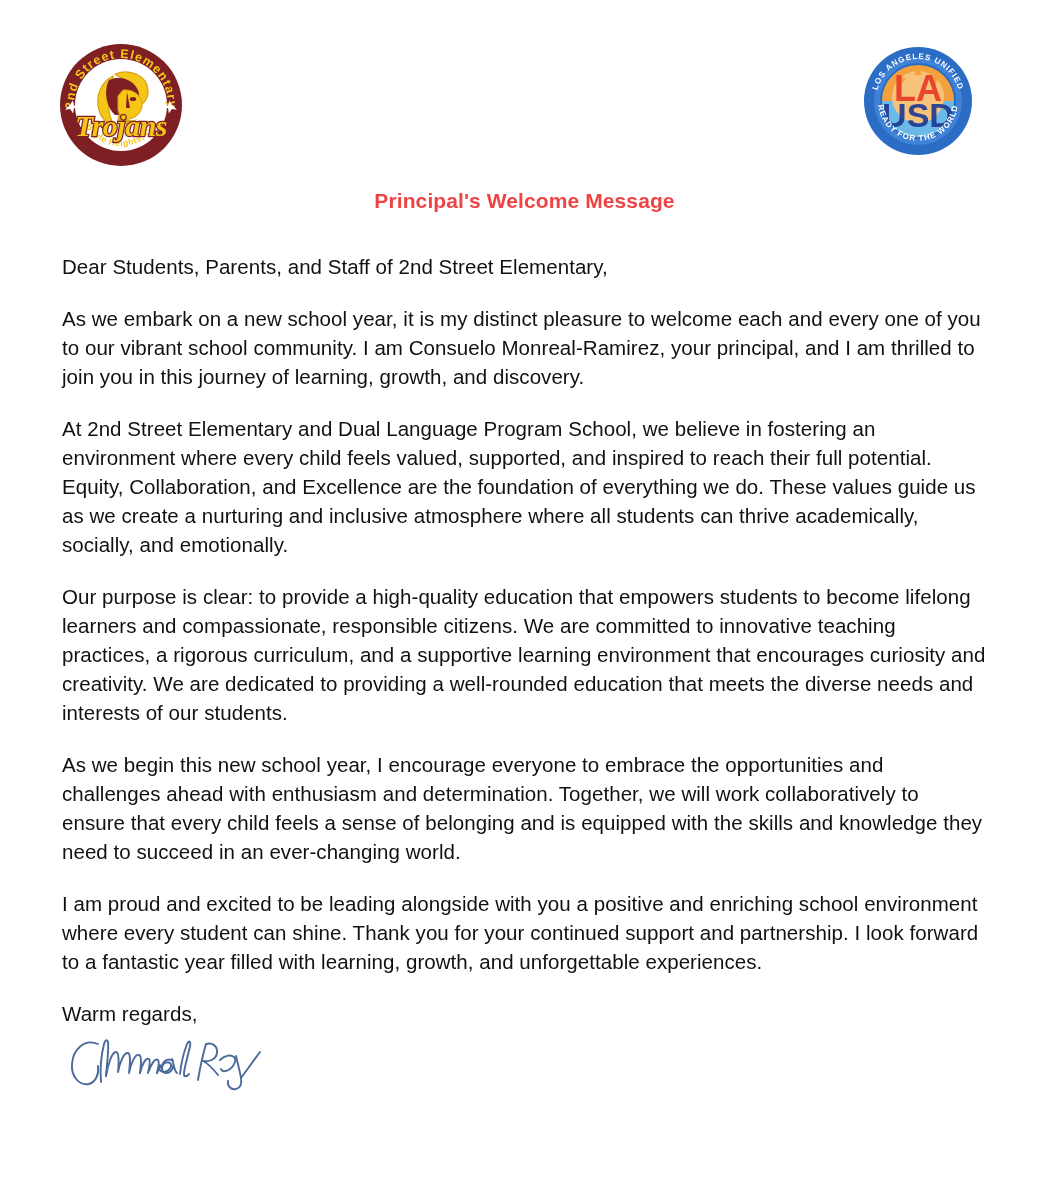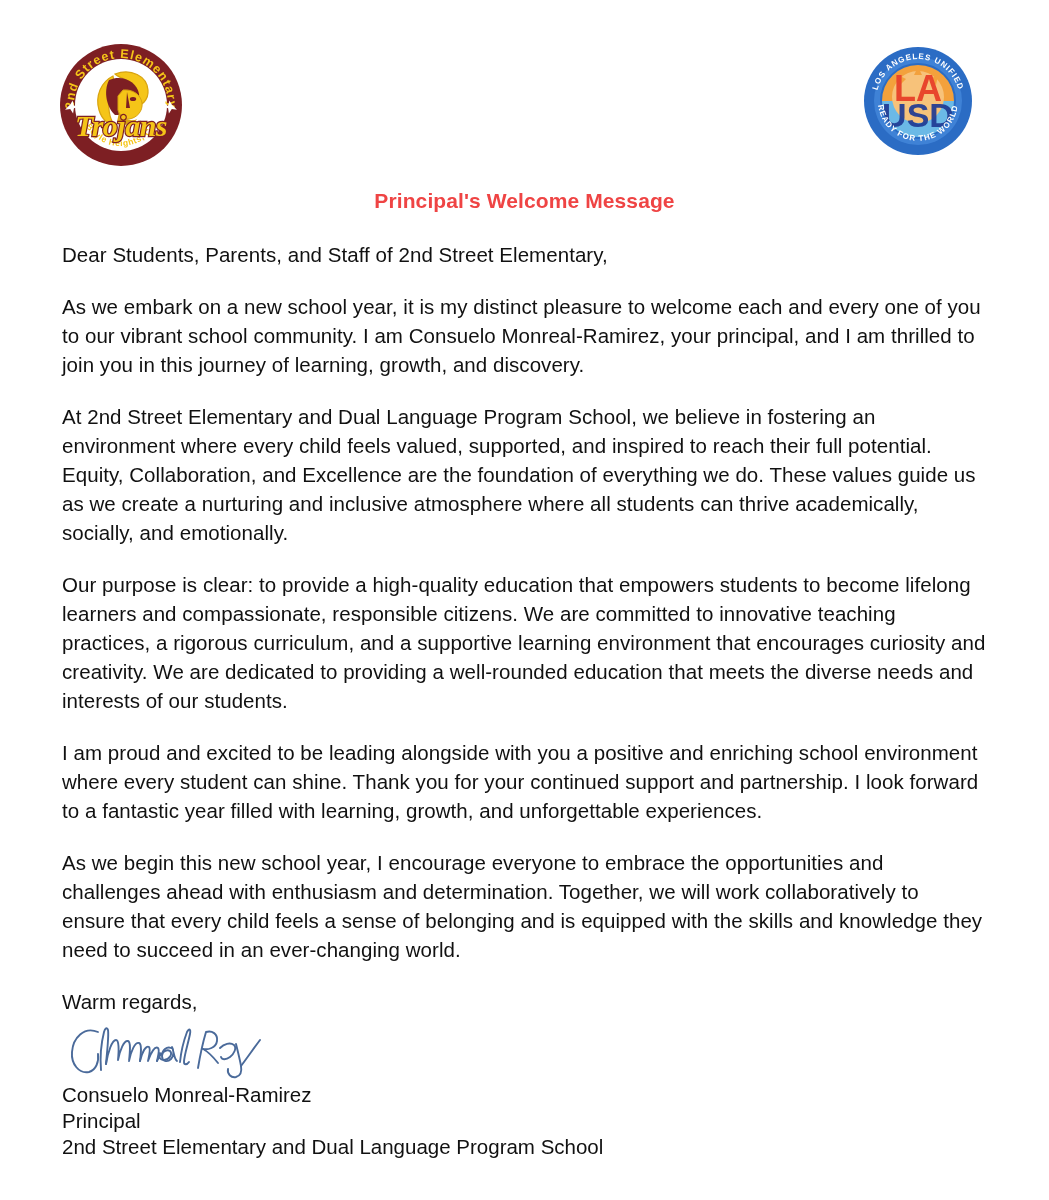--- a/index.html
+++ b/index.html
@@ -103,21 +103,21 @@
 
   .salutation,
   .para,
   .closing {
     font-size: 20.5px;
     line-height: 29px;
     color: #111111;
     letter-spacing: 0.05px;
   }
 
-  .salutation { margin: 4px 0 23px 0; }
+  .salutation { margin: 16px 0 23px 0; }
   .para { margin: 2px 0 23px 0; }
   .closing { margin: 0 0 0 0; }
 
   
   .signature-block {
     margin-top: 2px;
   }
   .signature-img {
     display: block;
     margin-left: 6px;
@@ -232,22 +232,22 @@
 
   <div class="doc-title">Principal's Welcome Message</div>
 
   <div class="letter">
 
     <p class="salutation">Dear Students, Parents, and Staff of 2nd Street Elementary,</p>
 
     <p class="para">As we embark on a new school year, it is my distinct pleasure to welcome each and every one of you to our vibrant school community. I am Consuelo Monreal-Ramirez, your principal, and I am thrilled to join you in this journey of learning, growth, and discovery.</p>
     <p class="para">At 2nd Street Elementary and Dual Language Program School, we believe in fostering an environment where every child feels valued, supported, and inspired to reach their full potential. Equity, Collaboration, and Excellence are the foundation of everything we do. These values guide us as we create a nurturing and inclusive atmosphere where all students can thrive academically, socially, and emotionally.</p>
     <p class="para">Our purpose is clear: to provide a high-quality education that empowers students to become lifelong learners and compassionate, responsible citizens. We are committed to innovative teaching practices, a rigorous curriculum, and a supportive learning environment that encourages curiosity and creativity. We are dedicated to providing a well-rounded education that meets the diverse needs and interests of our students.</p>
+    <p class="para">As we begin this new school year, I encourage everyone to embrace the opportunities and challenges ahead with enthusiasm and determination. Together, we will work collaboratively to ensure that every child feels a sense of belonging and is equipped with the skills and knowledge they need to succeed in an ever-changing world.</p>
     <p class="para">I am proud and excited to be leading alongside with you a positive and enriching school environment where every student can shine. Thank you for your continued support and partnership. I look forward to a fantastic year filled with learning, growth, and unforgettable experiences.</p>
-    <p class="para">As we begin this new school year, I encourage everyone to embrace the opportunities and challenges ahead with enthusiasm and determination. Together, we will work collaboratively to ensure that every child feels a sense of belonging and is equipped with the skills and knowledge they need to succeed in an ever-changing world.</p>
 
     <p class="closing">Warm regards,</p>
 
     <div class="signature-block">
       <svg class="signature-img" width="215" height="62" viewBox="0 0 215 62" aria-hidden="true">
         <g fill="none" stroke="#4a6a9a" stroke-width="1.9" stroke-linecap="round" stroke-linejoin="round">
 
           <path d="M 30,14 C 16,8 5,20 4,34 C 3,46 11,56 21,54 C 28,52 31,44 30,36"></path>
 
           <path d="M 33,52 C 32,40 33,26 36,14 C 37,10 39,9 40,12 C 41,18 39,34 38,46"></path>
@@ -272,20 +272,15 @@
                    C 148,30 140,32 135,31 C 141,34 146,40 150,45"></path>
 
           <path d="M 152,30 C 156,26 162,24 166,27 C 169,30 166,36 162,39
                    C 158,42 154,42 153,39"></path>
           <path d="M 168,26 C 170,34 172,42 173,48 C 174,54 172,58 168,59
                    C 163,60 159,56 160,51"></path>
           <path d="M 173,48 C 179,40 186,30 192,22"></path>
         </g>
       </svg>
 
-      <div class="signoff">
-        <div>Consuelo Monreal-Ramirez</div>
-        <div>Principal</div>
-        <div>2nd Street Elementary and Dual Language Program School</div>
-      </div>
     </div>
   </div>
 </div>
 
 </body></html>

